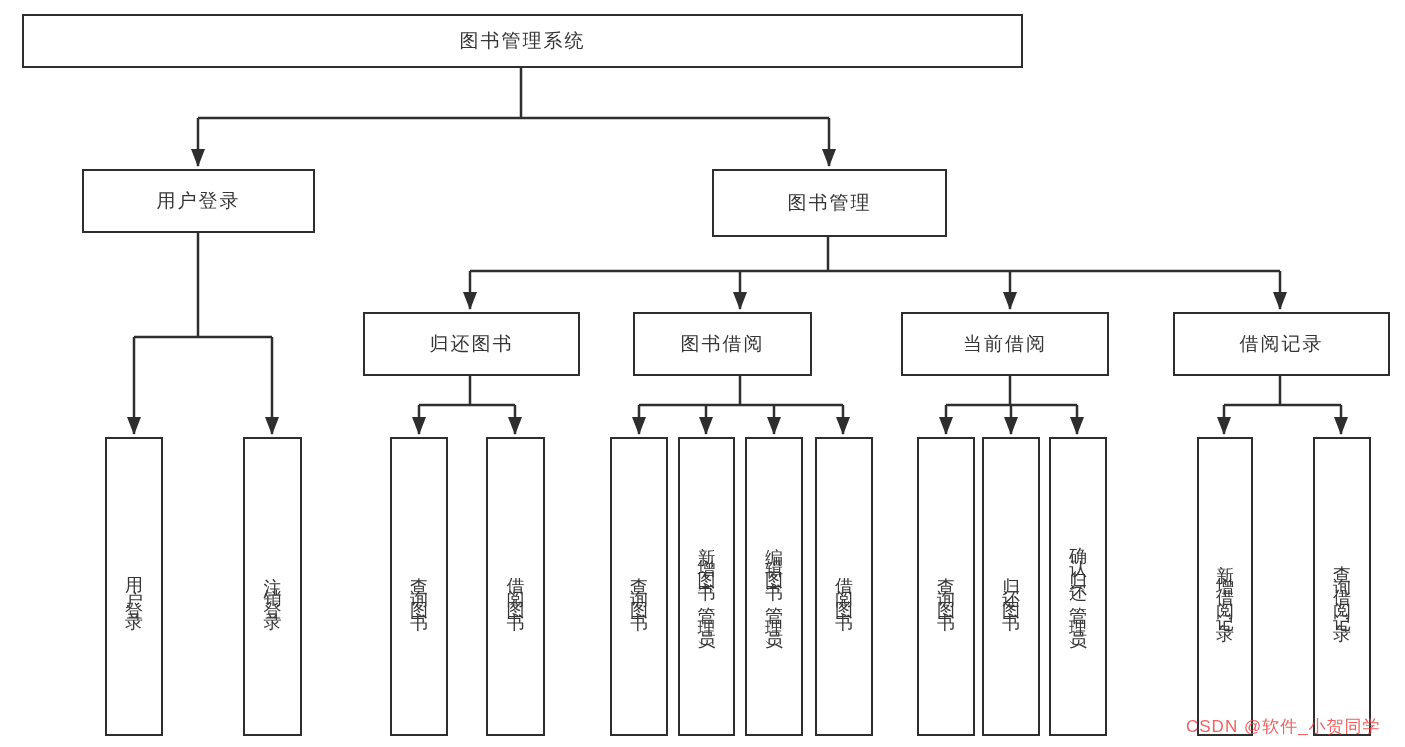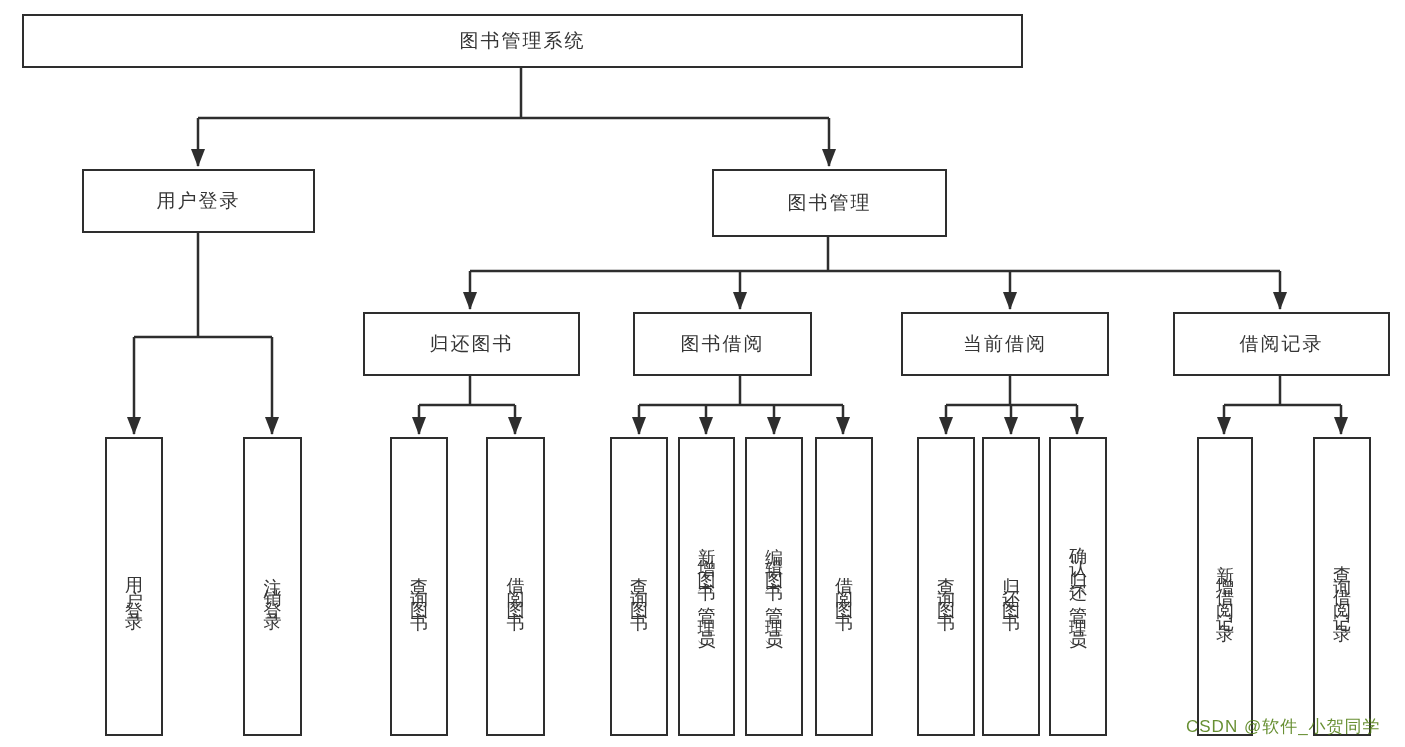--- a/index.html
+++ b/index.html
@@ -24,21 +24,21 @@
   }
   .box.v span{
     writing-mode:vertical-rl;
     font-size:18px;line-height:1;letter-spacing:12px;
     white-space:nowrap;
   }
   .watermark{
     position:absolute;z-index:5;
     left:1186px;top:715px;
     font-size:17px;letter-spacing:1px;
-    color:#4d7c0f;opacity:.85;
+    color:#ef4444;opacity:.85;
     white-space:nowrap;
   }
 </style>
 </head>
 <body>
 
 <div class="canvas">
 
   <svg class="wires" width="1405" height="747" viewBox="0 0 1405 747">
     <defs>

